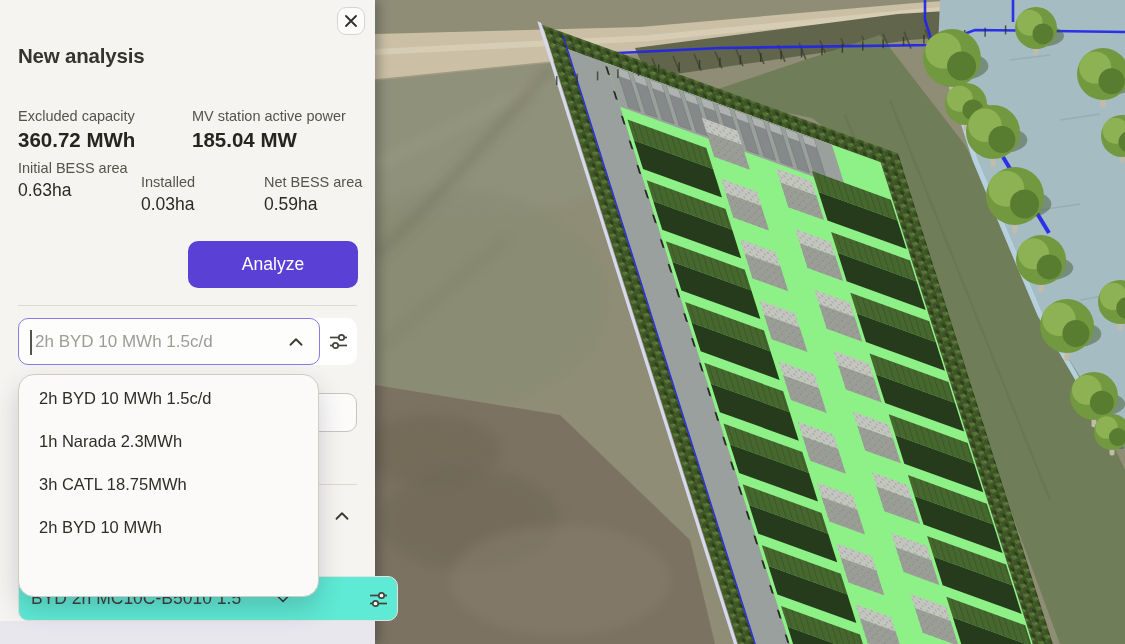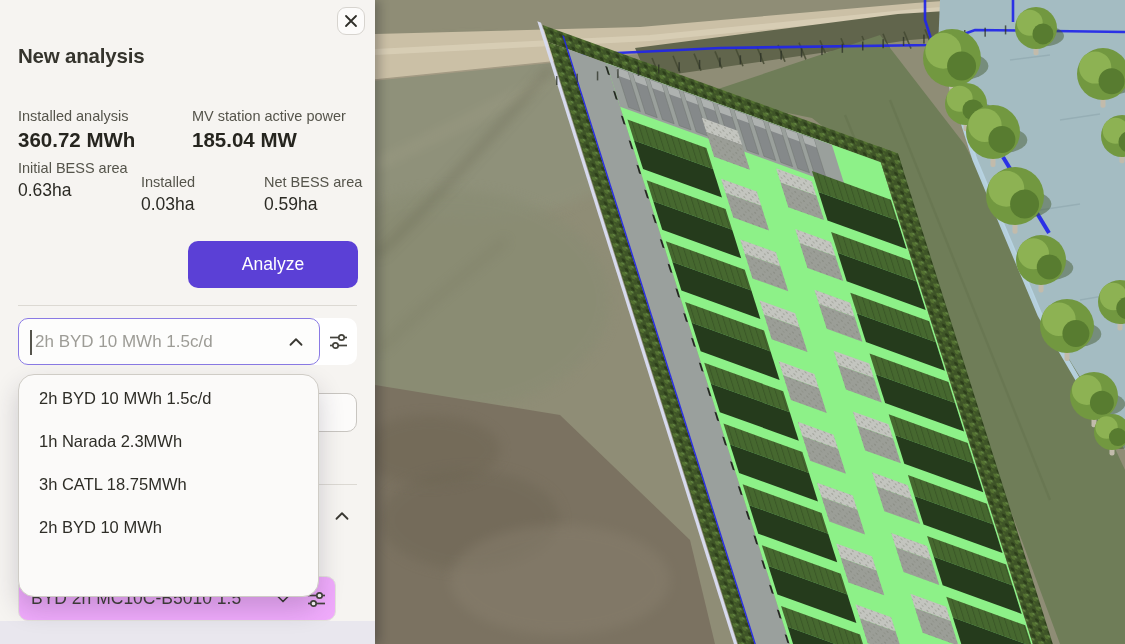--- a/index.html
+++ b/index.html
@@ -42,21 +42,21 @@
          border:1.5px solid var(--accent-border,#8a7ae4);border-radius:10px;background:#fdfdfc;cursor:text;}
   .caret-bar{position:absolute;left:11px;top:11px;width:1.5px;height:25px;background:#55544c;}
   .combo-ph{position:absolute;left:16px;top:0;line-height:45px;font-size:17px;color:#9d9c96;white-space:nowrap;}
   .combo-chevron{position:absolute;right:12px;top:12px;}
   .filter-zone{position:absolute;right:0;top:0;width:37px;height:47px;border:none;background:transparent;
          display:flex;align-items:center;justify-content:center;cursor:pointer;padding:0;}
   .hidden-row{position:absolute;left:18px;top:393px;width:339px;height:39px;box-sizing:border-box;
          background:#fcfbfa;border:1px solid #c8c5c0;border-radius:10px;z-index:4;}
   .section-toggle{position:absolute;left:329px;top:503px;width:26px;height:26px;border:none;background:transparent;
          display:flex;align-items:center;justify-content:center;cursor:pointer;padding:0;z-index:6;}
-  .module-row{position:absolute;left:18px;top:576px;width:318px;height:45px;background:#f0abfc;border:1px solid #e4e2dc;
+  .module-row{position:absolute;left:18px;top:576px;width:380px;height:45px;background:#5eead4;border:1px solid #e4e2dc;
          box-sizing:border-box;border-radius:10px;z-index:5;}
   .module-select{position:absolute;left:0;top:0;width:302px;height:45px;cursor:pointer;}
   .module-text{position:absolute;left:12px;top:0;line-height:43px;font-size:17.5px;color:#3f3e37;white-space:nowrap;}
   .module-chevron{position:absolute;right:28px;top:12px;}
   .filter-zone2{position:absolute;right:0;top:0;width:37px;height:45px;border:none;background:transparent;
          display:flex;align-items:center;justify-content:center;cursor:pointer;padding:0;}
   .bottom-strip{position:absolute;left:0;top:621px;width:375px;height:23px;background:var(--strip-bg,#e9e7ee);z-index:3;}
   .dropdown{position:absolute;left:18px;top:374px;width:301px;height:223px;box-sizing:border-box;background:#fbfaf9;
          border:1px solid #cfccc6;border-radius:16px;box-shadow:0 12px 26px rgba(40,35,60,.20);z-index:50;
          padding-top:2px;overflow:hidden;}
@@ -559,21 +559,21 @@
   <div class="panel">
     <button class="close-btn">
       <svg width="14" height="14" viewBox="0 0 14 14">
         <path d="M2,2 L12,12 M12,2 L2,12" stroke="#2f2e29" stroke-width="1.8" stroke-linecap="round"></path>
       </svg>
     </button>
 
     <div class="p-title">New analysis</div>
 
     <div class="m-block m1a">
-      <div class="m-label">Installed analysis</div>
+      <div class="m-label">Excluded capacity</div>
       <div class="m-val1">360.72 MWh</div>
     </div>
     <div class="m-block m1b">
       <div class="m-label">MV station active power</div>
       <div class="m-val1">185.04 MW</div>
     </div>
     <div class="m-block m2a">
       <div class="m-label">Initial BESS area</div>
       <div class="m-val2">0.63ha</div>
     </div>

